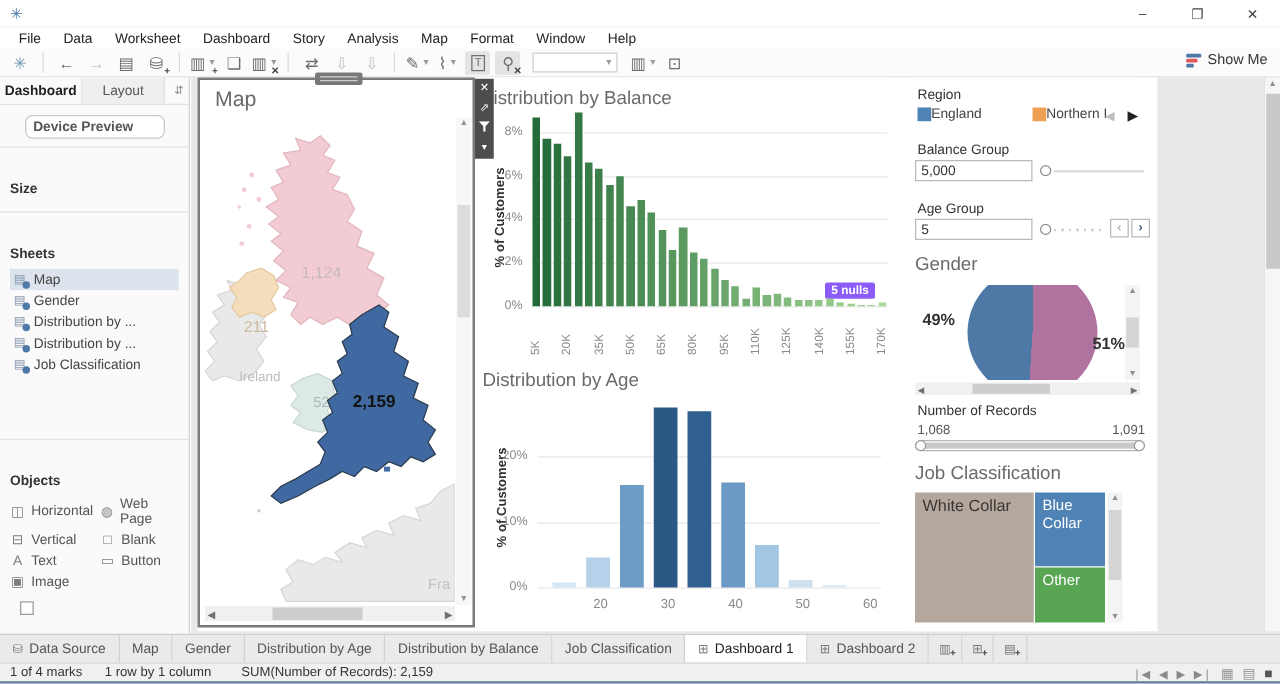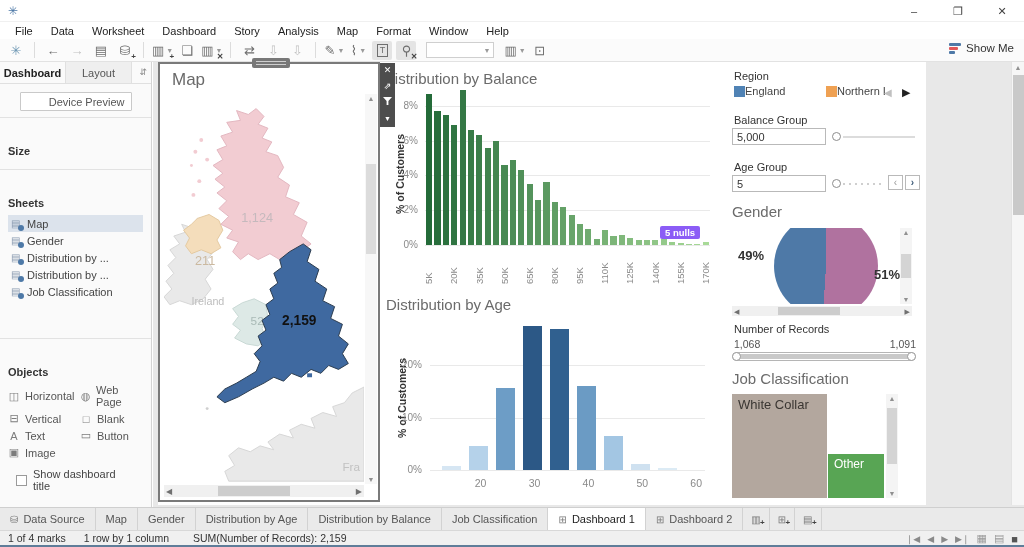--- a/index.html
+++ b/index.html
@@ -35,21 +35,21 @@
 
   
   .main{position:absolute;left:0;top:62px;width:1024px;height:445px;}
 
   
   .sidebar{position:absolute;left:0;top:0;width:152px;height:445px;background:#fafafa;border-right:1px solid #d4d4d4;}
   .side-tabs{display:flex;height:22px;border-bottom:1px solid #e0e0e0;position:relative;}
   .side-tab{flex:0 0 66px;display:flex;align-items:center;justify-content:center;font-size:11px;color:#555;background:#efefef;border-right:1px solid #e0e0e0;}
   .side-tab.active{background:#fafafa;color:#222;font-weight:bold;}
   .collapse{position:absolute;right:4px;top:5px;font-size:9px;color:#8a8a8a;}
-  .device-btn{margin:8px auto 6px;display:block;width:112px;height:19px;background:#fff;border:1px solid #c9c9c9;color:#555;font-size:11px;text-align:right;line-height:17px;border-radius:1px;}
+  .device-btn{margin:8px auto 6px;display:block;width:112px;height:19px;background:#fff;border:1px solid #c9c9c9;color:#555;font-size:11px;text-align:left;line-height:17px;border-radius:6px;font-weight:bold;}
   .side-sec{border-top:1px solid #e2e2e2;padding:7px 8px 6px;}
   .side-h{font-weight:bold;color:#333;font-size:11px;margin-bottom:6px;margin-top:20px;}
   .size-dd{position:relative;border-bottom:1px solid #bdbdbd;padding:1px 2px 3px;color:#555;}
   .size-dd .caret{position:absolute;right:2px;top:2px;font-size:8px;color:#777;}
   .sheet-row{display:flex;align-items:center;gap:5px;height:17px;padding-left:3px;color:#444;}
   .sheet-row.selected{background:#dce3ec;}
   .sheet-ic{position:relative;width:11px;height:11px;color:#8a9ab0;font-size:10px;line-height:11px;}
   .sheet-ic .chk{position:absolute;right:-2px;bottom:-2px;width:6px;height:6px;border-radius:50%;background:#4e79a7;}
   .obj-grid{display:grid;grid-template-columns:72px 1fr;row-gap:4px;}
   .obj-item{display:flex;align-items:center;gap:5px;color:#555;}
@@ -308,21 +308,20 @@
               <span class="ic">▭</span>
               <span>Button</span>
             </div>
             <div class="obj-item">
               <span class="ic">▣</span>
               <span>Image</span>
             </div>
           </div>
         <div class="show-title">
           <span class="cbx"></span>
-          <span>Show dashboard title</span>
         </div>
       </div>
     </div>
 
     <div class="canvas">
       <div class="dashboard">
 
         <div class="map-zone">
           <div class="drag-handle">
               <i></i>
@@ -512,20 +511,21 @@
           <div class="rec-num" style="right:10px;top:276px;">1,091</div>
           <div class="range-slider" style="left:6px;top:290px;width:184px;">
             <div class="range-fill"></div>
             <span class="range-handle" style="left:-1px;"></span>
             <span class="range-handle" style="right:-1px;"></span>
           </div>
 
           <div class="rp-title" style="left:6px;top:308px;">Job Classification</div>
           <div class="treemap" id="treemap" style="left:6px;top:332px;width:152px;height:104px;">
               <div class="tm-node big" style="left: 0px; top: 0px; width: 95px; height: 104px; background: rgb(179, 167, 158); color: rgb(58, 54, 50);">White Collar</div>
+              <div class="tm-node" style="left: 96px; top: 0px; width: 56px; height: 59px; background: rgb(80, 131, 181); color: rgb(255, 255, 255);">Blue Collar</div>
               <div class="tm-node" style="left: 96px; top: 60px; width: 56px; height: 44px; background: rgb(88, 165, 84); color: rgb(255, 255, 255);">Other</div>
             </div>
           <div class="mini-vsb" style="left:160px;top:332px;height:104px;">
             <span class="sb-arrow" style="top:1px;">▲</span>
             <div class="thumb" style="top:14px;height:56px;"></div>
             <span class="sb-arrow" style="bottom:1px;">▼</span>
           </div>
         </div>
       </div>
 

